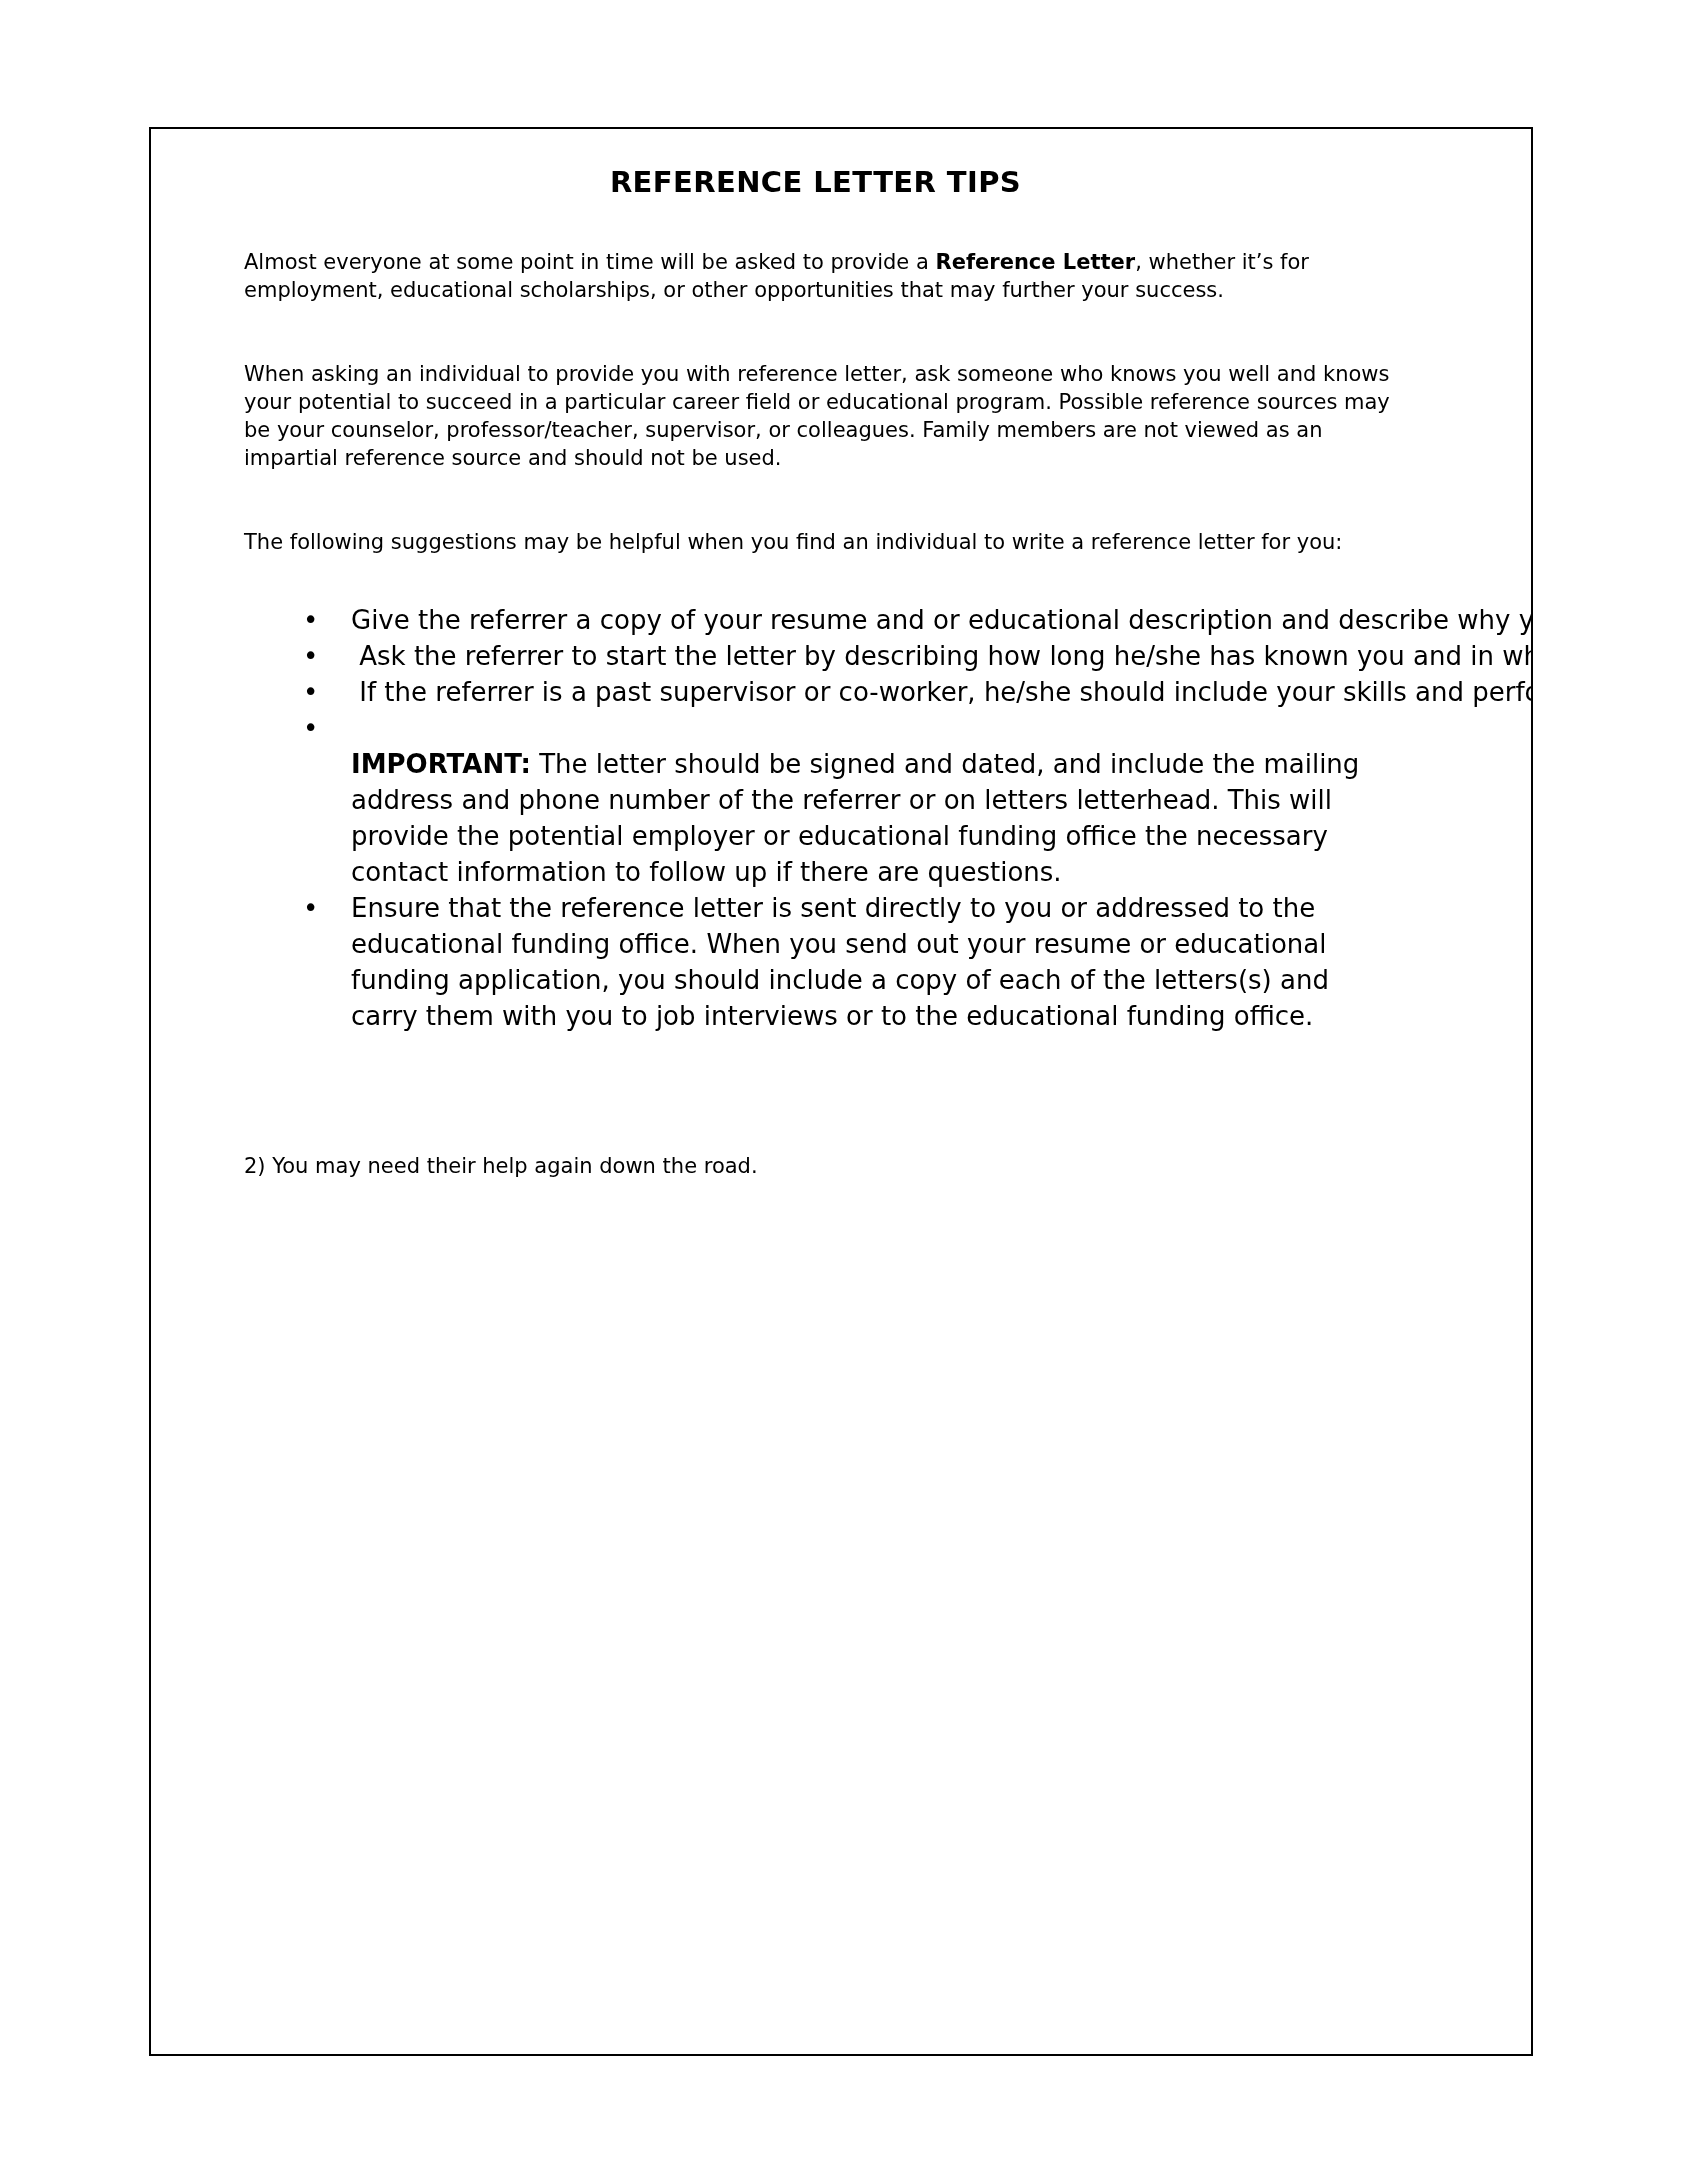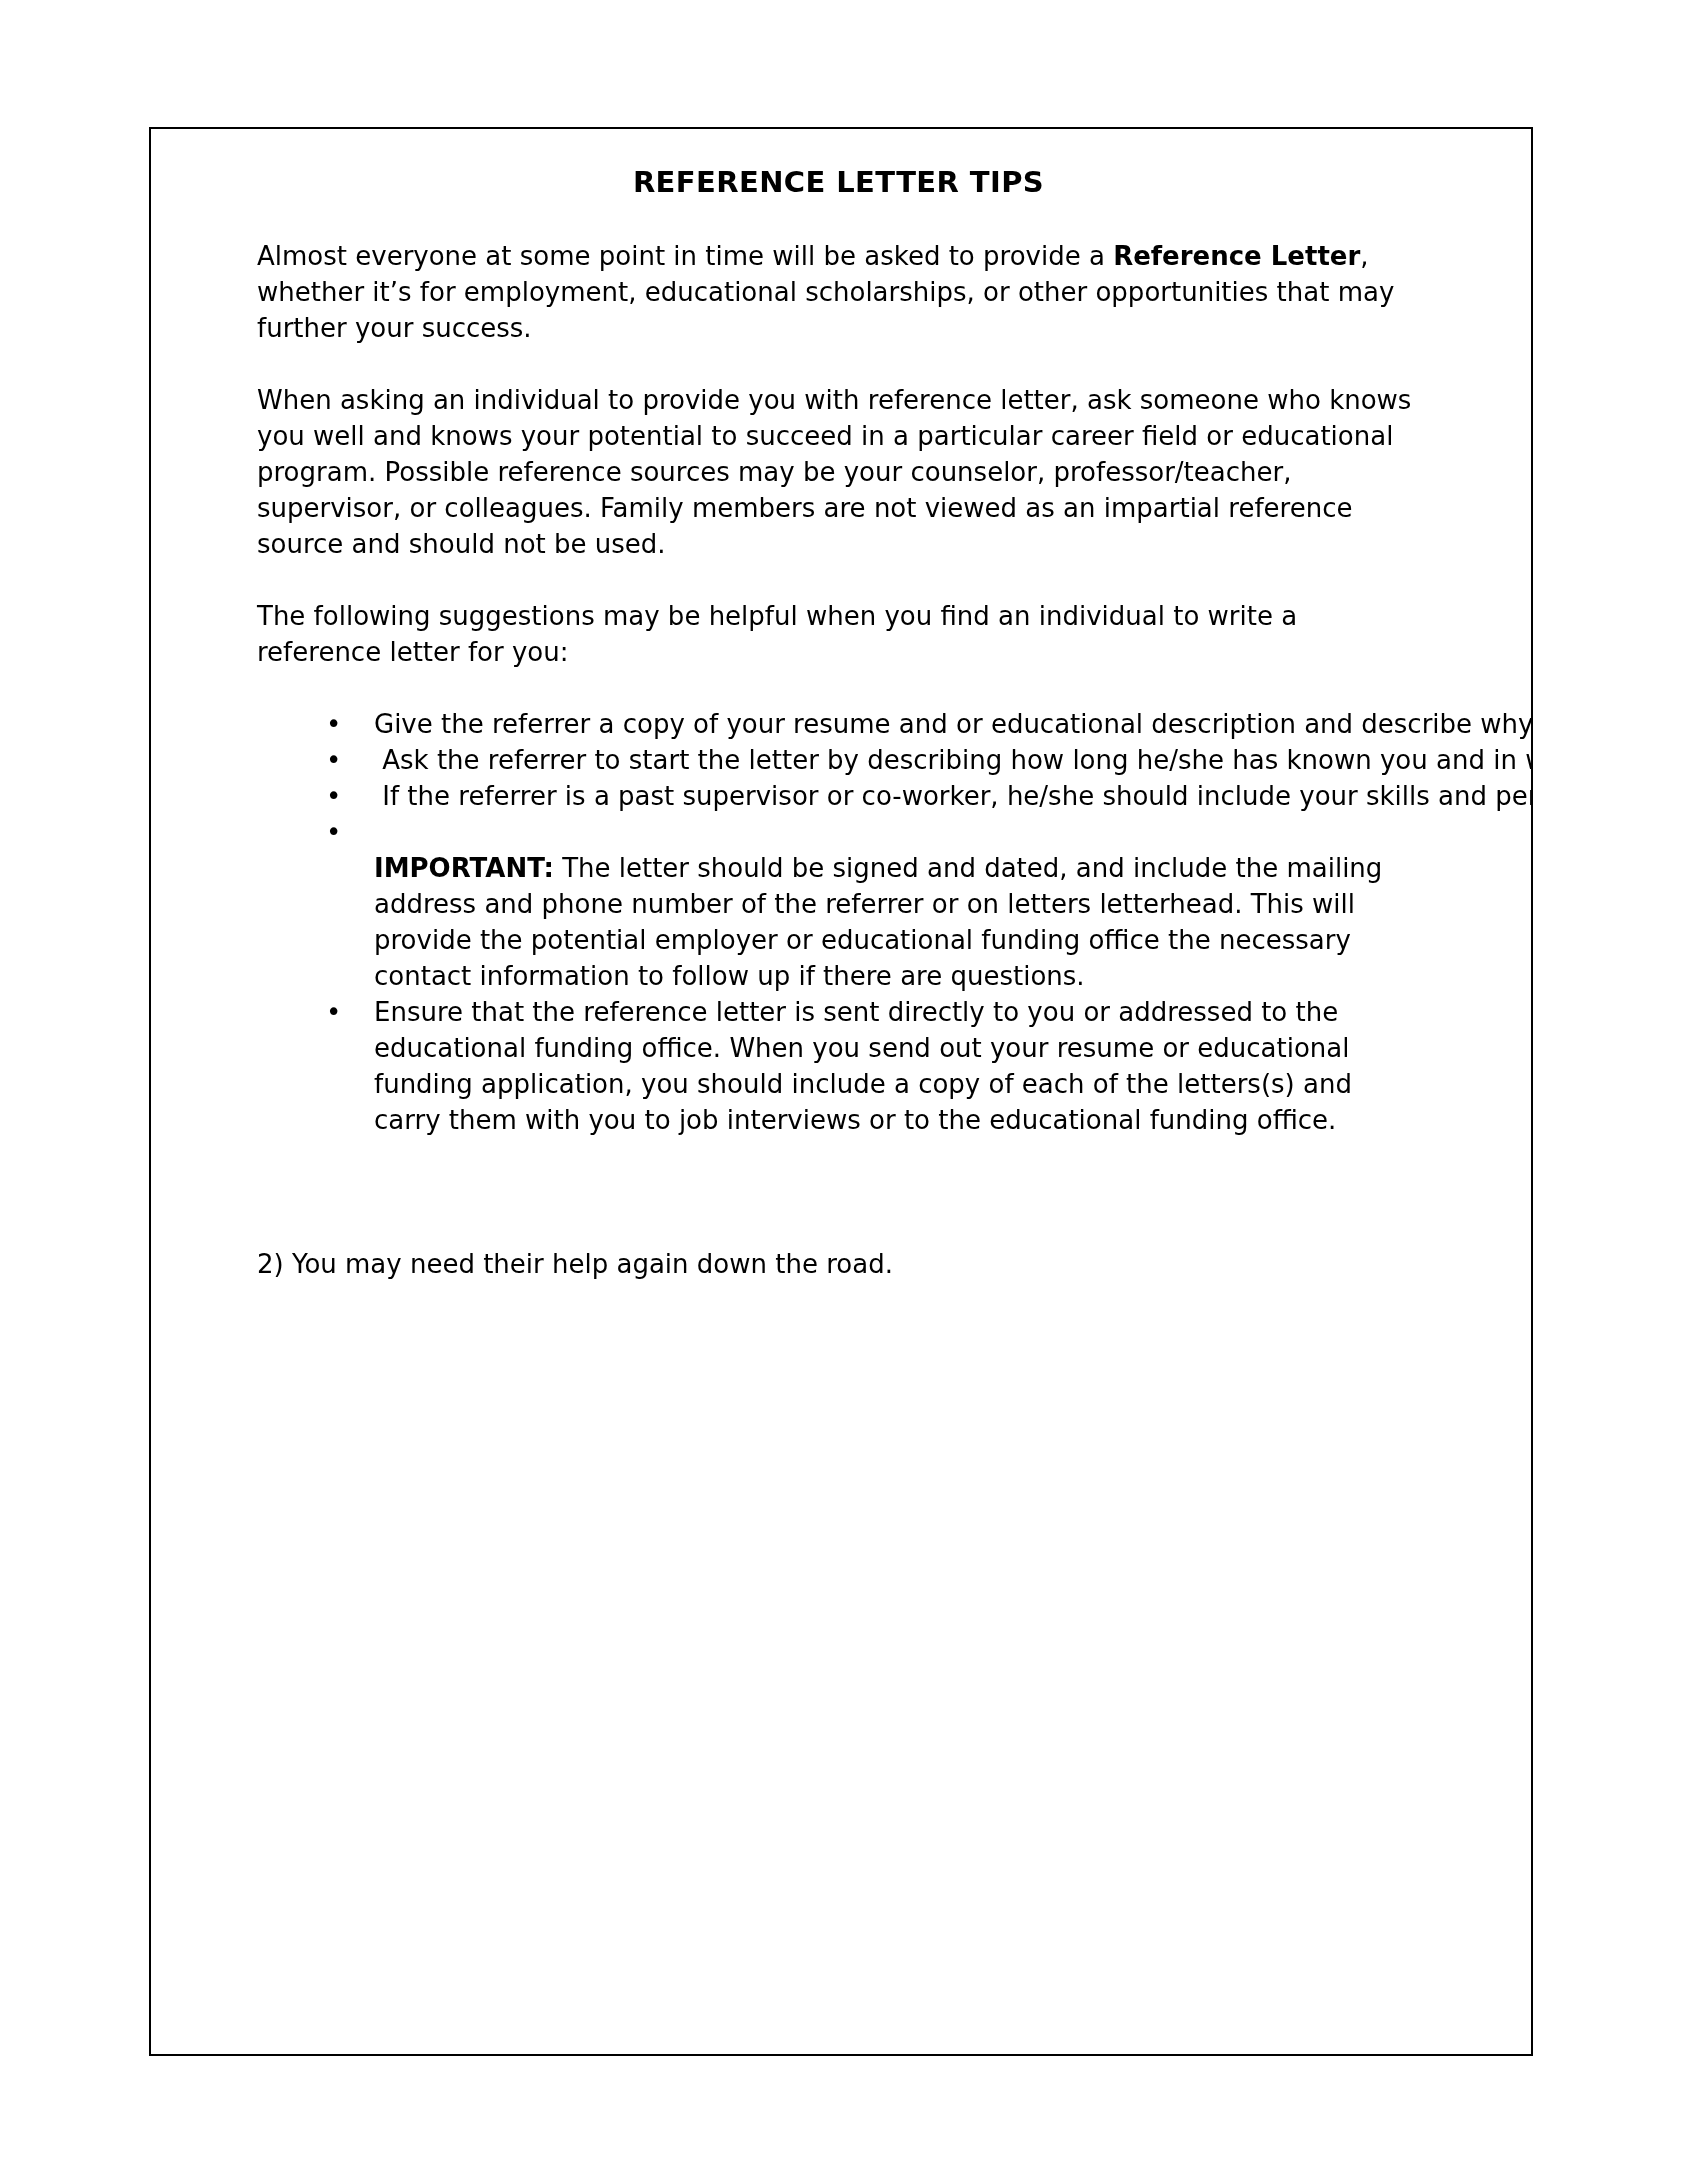--- a/index.html
+++ b/index.html
@@ -23,40 +23,40 @@
     width: 1384px;
     height: 1929px;
     border: 2px solid #000000;
     box-sizing: border-box;
     background: #ffffff;
     overflow: hidden;
   }
 
   .page-inner {
     position: absolute;
-    left: 106px;
+    left: 83px;
     top: 35px;
     right: 59px;
   }
 
   .doc-title {
     font-size: 29px;
     font-weight: bold;
     text-align: center;
     letter-spacing: 0.4px;
     margin: 0;
     padding: 0;
     line-height: 1.25;
     width: 1163px;
   }
 
   .para {
-    font-size: 26px;
-    line-height: 36px;
-    margin: 0;
+    font-size: 21px;
+    line-height: 28px;
+    margin: 10px;
     padding: 0;
     width: 1163px;
     text-align: left;
   }
 
   .spacer-title-body { height: 38px; }
   .para-gap { height: 36px; }
 
   .bullet-list {
     list-style: none;

